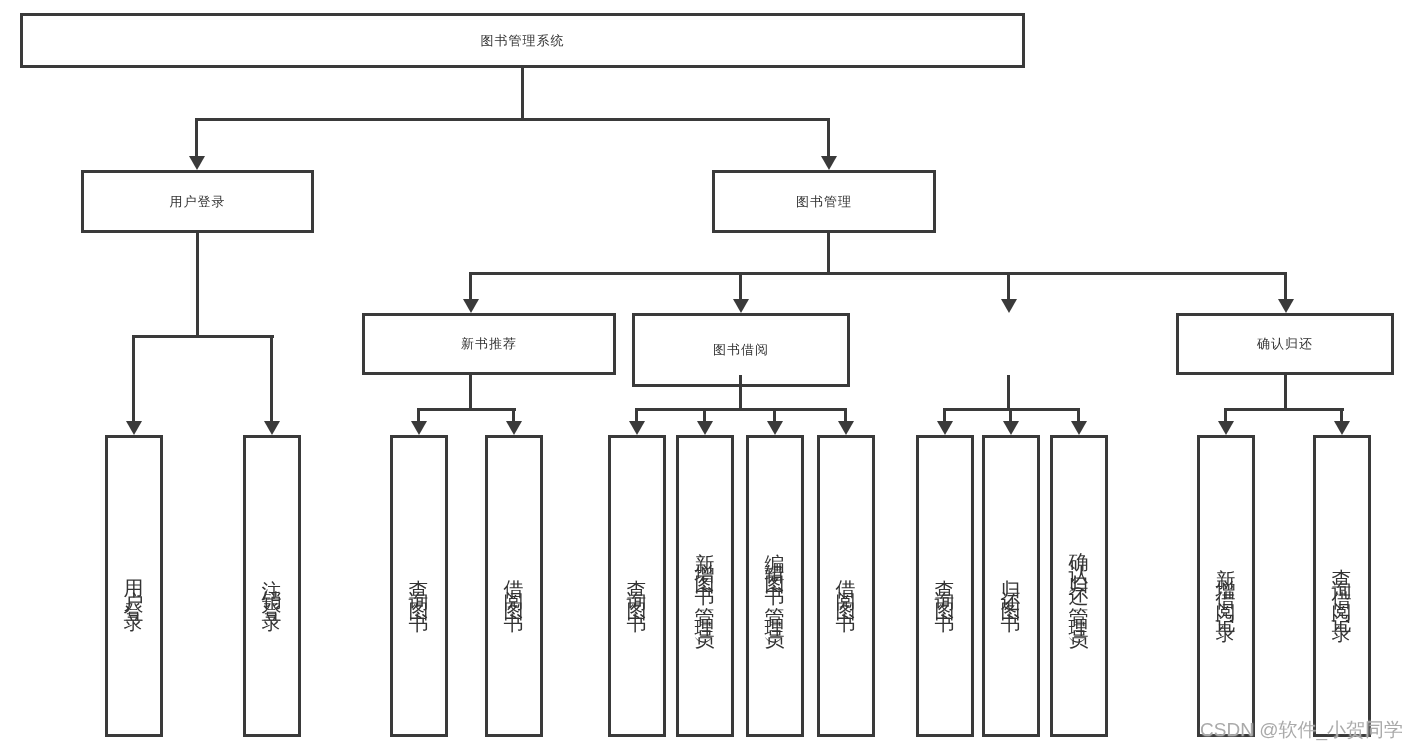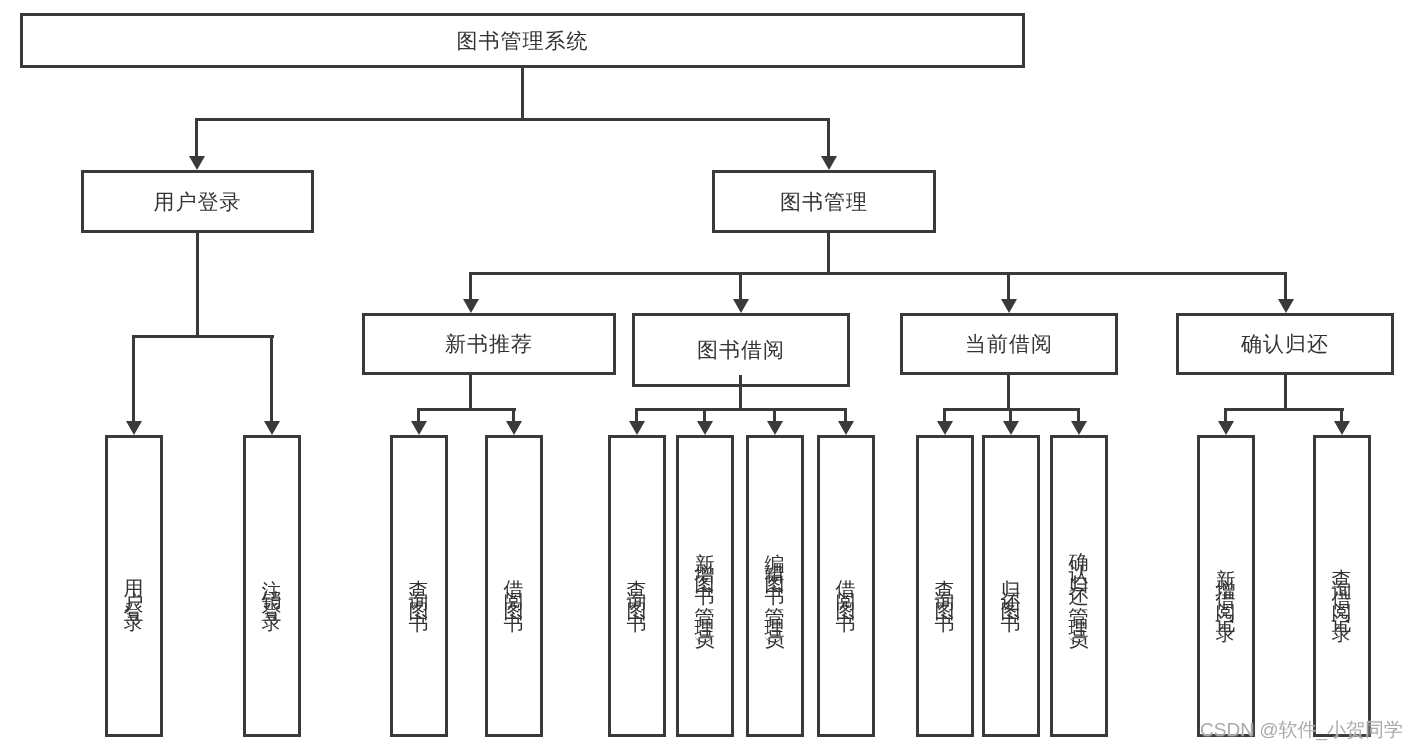--- a/index.html
+++ b/index.html
@@ -21,21 +21,21 @@
     overflow: hidden;
   }
   .node {
     position: absolute;
     border: 3px solid var(--line);
     background: var(--background);
     display: flex;
     align-items: center;
     justify-content: center;
     color: var(--text);
-    font-size: 21px;
+    font-size: 13px;
     letter-spacing: 1px;
   }
   .leaf {
     position: absolute;
     top: 435px;
     width: 58px;
     height: 302px;
     border: 3px solid var(--line);
     background: var(--background);
     display: flex;
@@ -116,23 +116,20 @@
   <div class="arrow" style="left:1001px; top:299px;"></div>
   <div class="vline" style="left:1284px; top:272px; height:28px;"></div>
   <div class="arrow" style="left:1278px; top:299px;"></div>
 
   <div class="node" style="left:362px; top:313px; width:254px; height:62px;">
     <span>新书推荐</span>
   </div>
   <div class="node" style="left:632px; top:313px; width:218px; height:74px;text-align:center;">
     <span>图书借阅</span>
   </div>
-  <div class="node" style="left:900px; top:313px; width:218px; height:62px;">
-    <span>当前借阅</span>
-  </div>
   <div class="node" style="left:1176px; top:313px; width:218px; height:62px;">
     <span>确认归还</span>
   </div>
 
   <div class="vline" style="left:469px; top:375px; height:33px;"></div>
   <div class="hline" style="left:417px; top:408px; width:99px;"></div>
   <div class="vline" style="left:417px; top:408px; height:14px;"></div>
   <div class="arrow" style="left:411px; top:421px;"></div>
   <div class="vline" style="left:512px; top:408px; height:14px;"></div>
   <div class="arrow" style="left:506px; top:421px;"></div>

